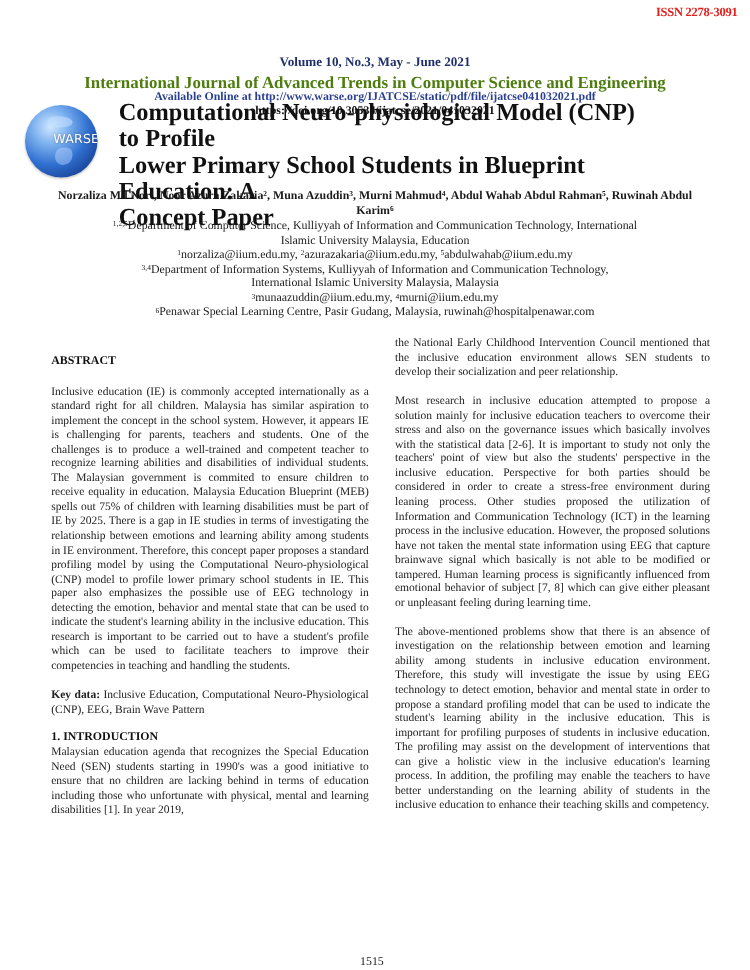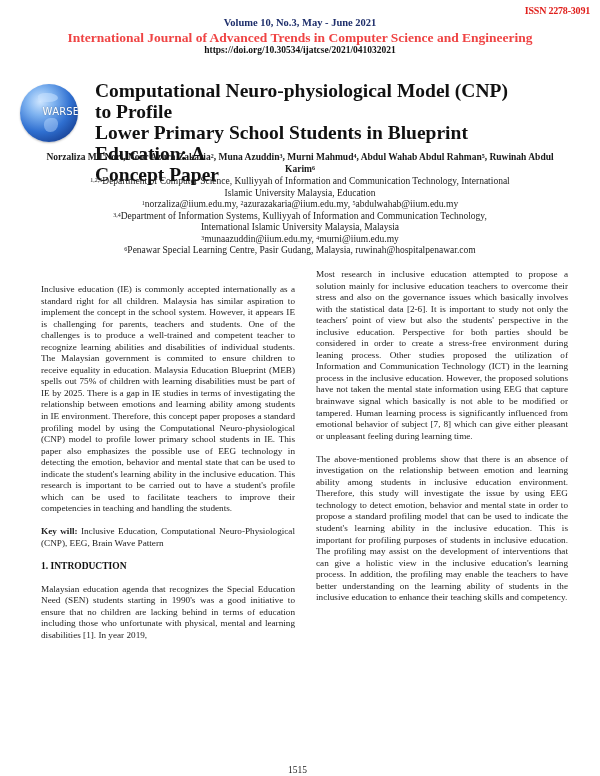--- a/index.html
+++ b/index.html
@@ -5,22 +5,22 @@
     html, body { margin: 0; padding: 0; background: #ffffff; }
     body {
       width: 600px; height: 776px; position: relative; overflow: hidden;
       font-family: "Liberation Serif", "DejaVu Serif", serif; color: #1a1a1a;
     }
     .issn {
       position: absolute; top: 5px; right: 10px;
       font-size: 10px; font-weight: bold; color: #e0201c; letter-spacing: -0.2px; margin-left: 48px;
     }
     .journal-header { position: absolute; top: 17px; left: 0; width: 600px; text-align: center; }
-    .volume { font-size: 10.5px; font-weight: bold; color: #1f2f6b; line-height: 12px; }
-    .journal-title { font-size: 13.5px; font-weight: bold; color: #ef4444; line-height: 15px; margin-top: 1px; }
+    .volume { font-size: 10.5px; font-weight: bold; color: #1f2f6b; line-height: 12px; margin-top: 28px; }
+    .journal-title { font-size: 13.5px; font-weight: bold; color: #4d7c0f; line-height: 15px; margin-top: 1px; }
     .online { font-size: 9.5px; font-weight: bold; color: #2a3f8f; line-height: 11px; }
     .doi { font-size: 9.5px; font-weight: bold; color: #111; line-height: 11px; }
 
     .logo {
       position: absolute; left: 20px; top: 84px; width: 58px; height: 58px; border-radius: 50%;
       background: radial-gradient(circle at 35% 30%, #cfe6ff 0%, #7fb3f0 25%, #2f6fd0 55%, #163d8f 85%, #0e2a66 100%);
       box-shadow: 0 1px 2px rgba(0,0,0,0.25);
       overflow: hidden;
     }
     .logo .continent1 { position: absolute; left: 18px; top: 9px; width: 20px; height: 9px; background: rgba(200,225,255,0.55); border-radius: 40% 60% 50% 40%; }
@@ -55,20 +55,21 @@
     .page-number { position: absolute; top: 765px; left: 288px; font-size: 9.5px; color: #222; }
   </style>
 </head>
 <body>
 
 <div class="issn">ISSN 2278-3091</div>
 
 <div class="journal-header">
   <div class="volume">Volume 10, No.3, May - June 2021</div>
   <div class="journal-title">International Journal of Advanced Trends in Computer Science and Engineering</div>
+  <div class="online">Available Online at http://www.warse.org/IJATCSE/static/pdf/file/ijatcse041032021.pdf</div>
   <div class="doi">https://doi.org/10.30534/ijatcse/2021/041032021</div>
 </div>
 
 <div class="logo">
   <div class="continent1"></div>
   <div class="continent2"></div>
   <div class="logo-text">WARSE</div>
 </div>
 
 <div class="paper-title">
@@ -89,24 +90,26 @@
   </div>
   <div><sup>3,4</sup><span>Department of Information Systems, Kulliyyah of Information and Communication Technology,</span></div>
   <div>International Islamic University Malaysia, Malaysia</div>
   <div>
     <sup>3</sup><span>munaazuddin@iium.edu.my</span><span>, </span><sup>4</sup><span>murni@iium.edu.my</span>
   </div>
   <div><sup>6</sup><span>Penawar Special Learning Centre, Pasir Gudang, Malaysia, ruwinah@hospitalpenawar.com</span></div>
 </div>
 
 <div class="col col-left">
+  <div class="heading">ABSTRACT</div>
   <p class="para">Inclusive education (IE) is commonly accepted internationally as a standard right for all children. Malaysia has similar aspiration to implement the concept in the school system. However, it appears IE is challenging for parents, teachers and students. One of the challenges is to produce a well-trained and competent teacher to recognize learning abilities and disabilities of individual students. The Malaysian government is commited to ensure children to receive equality in education. Malaysia Education Blueprint (MEB) spells out 75% of children with learning disabilities must be part of IE by 2025. There is a gap in IE studies in terms of investigating the relationship between emotions and learning ability among students in IE environment. Therefore, this concept paper proposes a standard profiling model by using the Computational Neuro-physiological (CNP) model to profile lower primary school students in IE. This paper also emphasizes the possible use of EEG technology in detecting the emotion, behavior and mental state that can be used to indicate the student's learning ability in the inclusive education. This research is important to be carried out to have a student's profile which can be used to facilitate teachers to improve their competencies in teaching and handling the students.</p>
-  <p class="para"><span class="kw-label">Key will:</span><span> Inclusive Education, Computational Neuro-Physiological (CNP), EEG, Brain Wave Pattern</span></p>
-  <div class="heading" style="margin-bottom:11px;">1. INTRODUCTION</div>
+  <p class="para"><span class="kw-label">Key data:</span><span> Inclusive Education, Computational Neuro-Physiological (CNP), EEG, Brain Wave Pattern</span></p>
+  <div class="heading" style="margin-bottom:0;">1. INTRODUCTION</div>
   <p class="para">Malaysian education agenda that recognizes the Special Education Need (SEN) students starting in 1990's was a good initiative to ensure that no children are lacking behind in terms of education including those who unfortunate with physical, mental and learning disabilities [1]. In year 2019,</p>
 </div>
 
 <div class="col col-right">
+  <p class="para">the National Early Childhood Intervention Council mentioned that the inclusive education environment allows SEN students to develop their socialization and peer relationship.</p>
   <p class="para">Most research in inclusive education attempted to propose a solution mainly for inclusive education teachers to overcome their stress and also on the governance issues which basically involves with the statistical data [2-6]. It is important to study not only the teachers' point of view but also the students' perspective in the inclusive education. Perspective for both parties should be considered in order to create a stress-free environment during leaning process. Other studies proposed the utilization of Information and Communication Technology (ICT) in the learning process in the inclusive education. However, the proposed solutions have not taken the mental state information using EEG that capture brainwave signal which basically is not able to be modified or tampered. Human learning process is significantly influenced from emotional behavior of subject [7, 8] which can give either pleasant or unpleasant feeling during learning time.</p>
   <p class="para">The above-mentioned problems show that there is an absence of investigation on the relationship between emotion and learning ability among students in inclusive education environment. Therefore, this study will investigate the issue by using EEG technology to detect emotion, behavior and mental state in order to propose a standard profiling model that can be used to indicate the student's learning ability in the inclusive education. This is important for profiling purposes of students in inclusive education. The profiling may assist on the development of interventions that can give a holistic view in the inclusive education's learning process. In addition, the profiling may enable the teachers to have better understanding on the learning ability of students in the inclusive education to enhance their teaching skills and competency.</p>
 </div>
 
 <div class="page-number">1515</div>
 
 </body></html>

